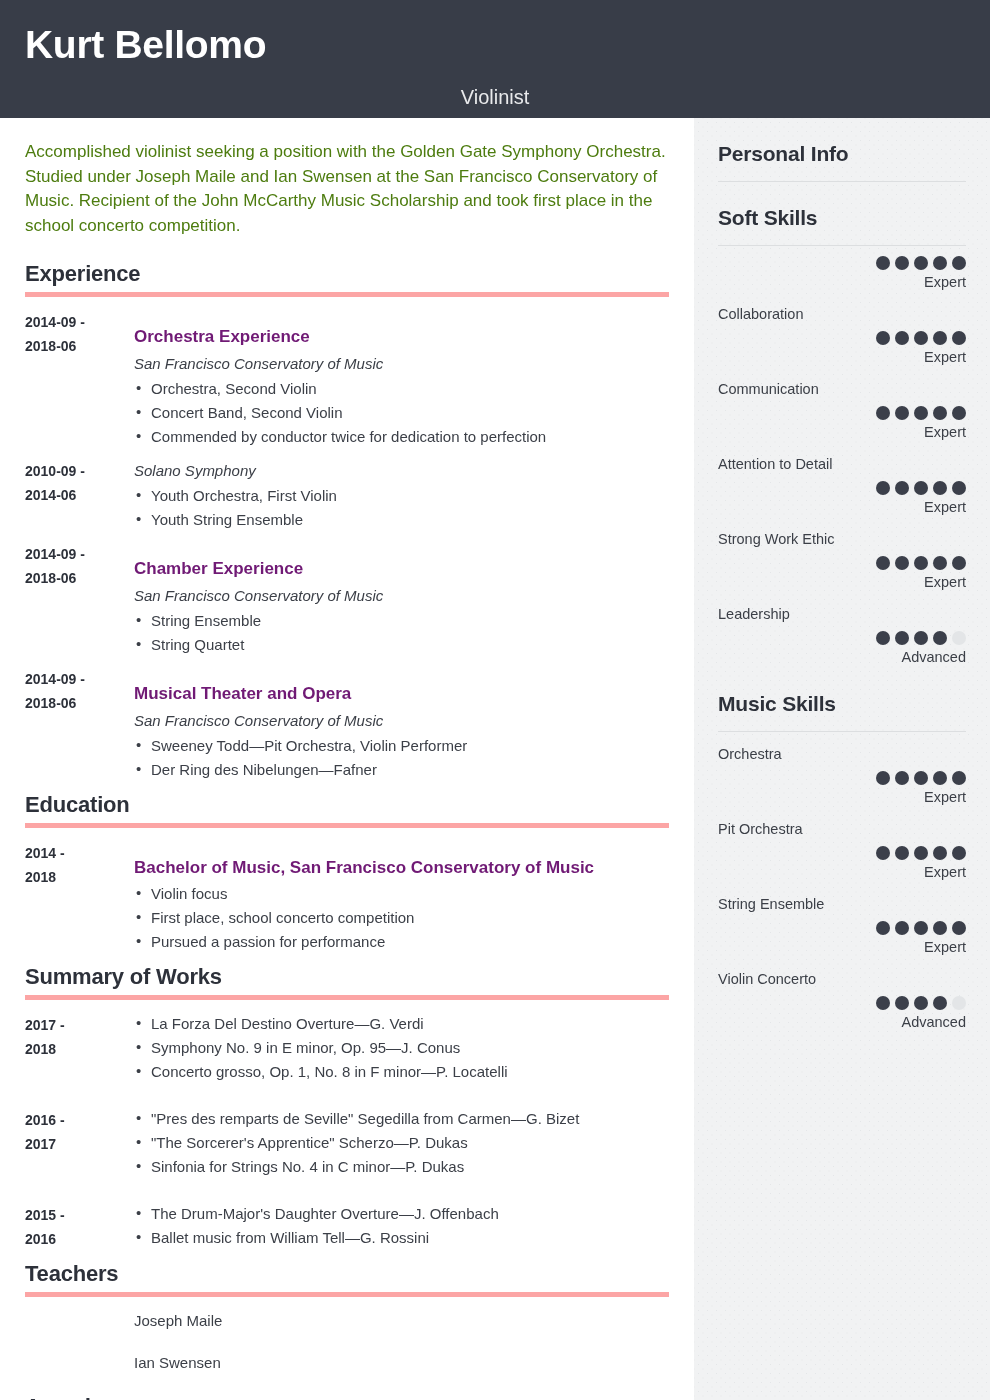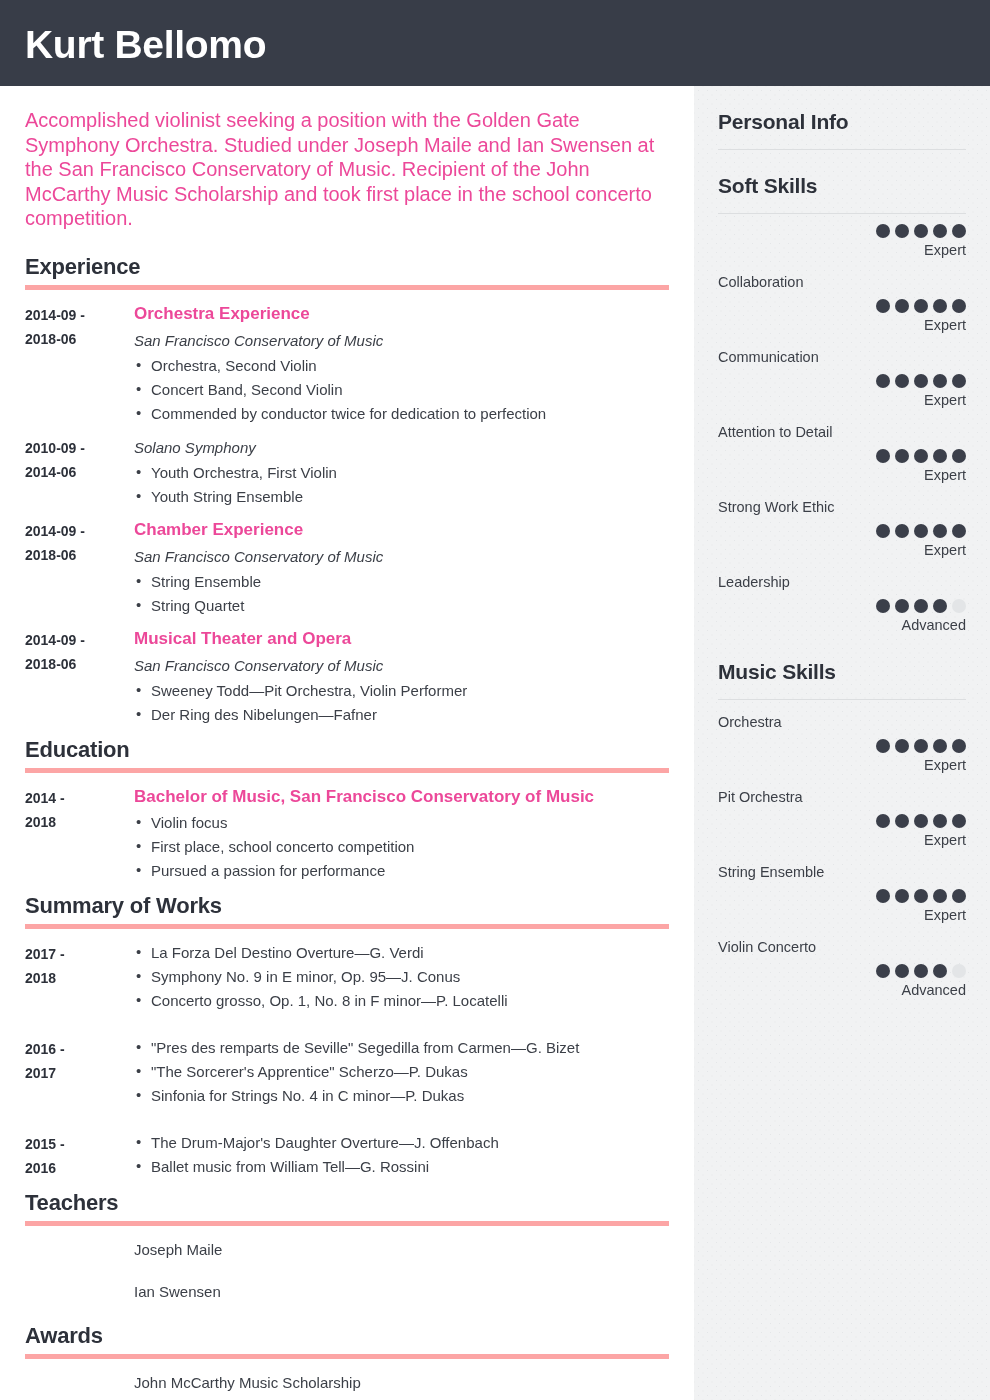--- a/index.html
+++ b/index.html
@@ -14,21 +14,21 @@
     width: 990px;
     min-height: 1400px;
     background: #ffffff;
     overflow: hidden;
   }
 
   
   .header {
     background: #383d48;
     padding: 22px 25px 24px 25px;
-    height: 86px;
+    height: 118px;
   }
   .header .name {
     color: #ffffff;
     font-size: 39px;
     font-weight: bold;
     line-height: 46px;
     letter-spacing: -0.3px;
   }
   .header .role {
     color: #e9eaec;
@@ -58,23 +58,23 @@
     background-color: #f1f2f3;
     background-image:
       radial-gradient(#e4e6e8 0.7px, transparent 0.7px),
       radial-gradient(#e4e6e8 0.7px, transparent 0.7px);
     background-size: 9px 9px, 9px 9px;
     background-position: 0 0, 4.5px 4.5px;
   }
 
   
   .summary {
-    font-size: 20px;
+    font-size: 17px;
     line-height: 24.5px;
-    color: #ec4899;
+    color: #4d7c0f;
     margin-bottom: 22px;
   }
   h2.sec {
     font-size: 22px;
     font-weight: bold;
     color: #2d313a;
     line-height: 28px;
     padding-bottom: 4px;
     border-bottom: 5px solid #fca5a5;
     margin-bottom: 12px;
@@ -90,23 +90,24 @@
     font-weight: bold;
     color: #2d313a;
     line-height: 24px;
     padding-top: 1px;
   }
   .dates .d2 { display: block; }
   .content { flex: 1 1 auto; min-width: 0; }
   .job-title {
     font-size: 17px;
     font-weight: bold;
-    color: #ec4899;
+    color: #701a75;
     line-height: 24px;
     margin-bottom: 2px;
+    margin-top: 16px;
   }
   .org {
     font-size: 15px;
     font-style: italic;
     color: #3b3f47;
     line-height: 25px;
     margin-bottom: 1px;
   }
   ul.bullets { list-style: none; padding: 0; margin: 0; }
   ul.bullets li {

